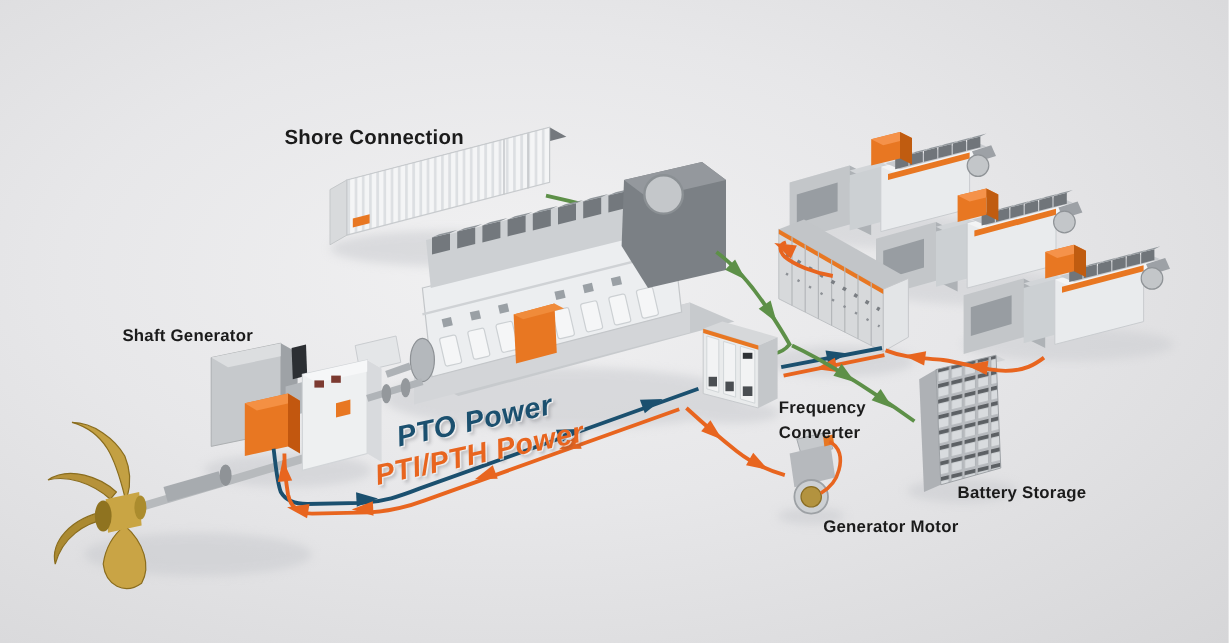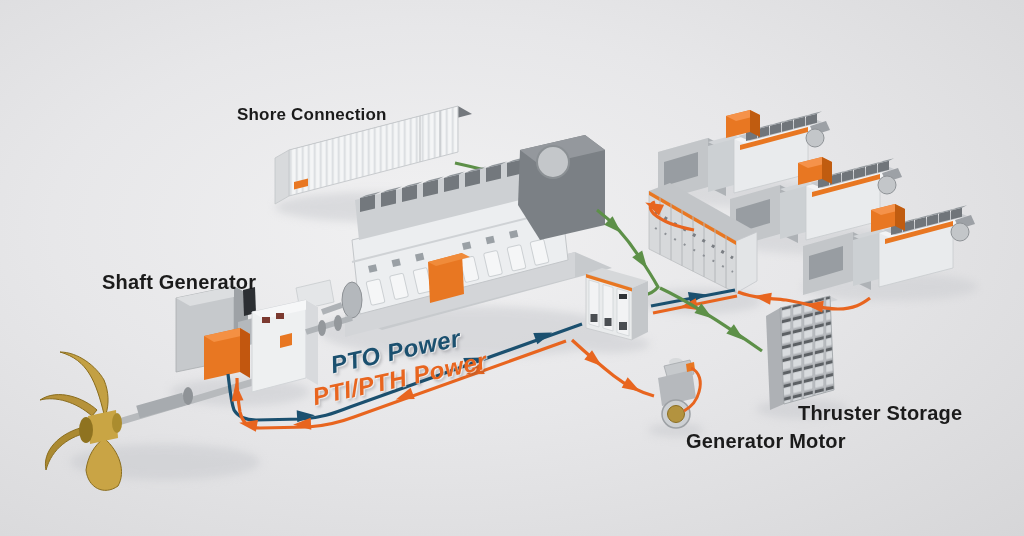--- a/index.html
+++ b/index.html
@@ -1,20 +1,20 @@
 <!DOCTYPE html>
 <html><head>
 <meta charset="utf-8">
 <style>
   html,body{margin:0;padding:0}
   #stage{position:relative;width:1024px;height:536px;overflow:hidden;
     background:radial-gradient(ellipse at 42% 42%, #f1f1f2 0%, #e7e7e9 45%, #d6d6d8 100%);
     font-family:"Liberation Sans",sans-serif;}
   #scene{position:absolute;left:0;top:0}
-  .lbl{position:absolute;font-weight:bold;font-size:20px;color:#1b1b1b;letter-spacing:.2px;white-space:nowrap}
+  .lbl{position:absolute;font-weight:bold;font-size:14px;color:#1b1b1b;letter-spacing:.2px;white-space:nowrap}
   #lbl-shore{left:237px;top:105px;font-size:17px}
   #lbl-shaftgen{left:102px;top:271px}
   #lbl-freq{left:649px;top:329px;line-height:21px;white-space:normal}
   #lbl-batt{left:798px;top:402px}
   #lbl-thrust{left:686px;top:430px}
   .pwr{position:absolute;font-style:italic;font-weight:bold;font-size:24px;white-space:nowrap;
     transform-origin:left bottom;letter-spacing:.5px;
     text-shadow:1px 1px 0 rgba(255,255,255,.65), 2px 3px 3px rgba(60,60,70,.28)}
   #lbl-pto{left:334px;top:351px;color:#1b506f;transform:rotate(-12deg)}
   #lbl-pti{left:316px;top:383px;color:#e8651f;transform:rotate(-12deg)}
@@ -296,17 +296,21 @@
     <polygon points="658,378 692,370 696,398 662,406" fill="#b6b9bd"></polygon>
     <circle cx="676" cy="414" r="14" fill="#cdd0d3" stroke="#9da1a5" stroke-width="1.5"></circle>
     <circle cx="676" cy="414" r="8.5" fill="#b3933f" stroke="#8a6d22"></circle>
     <polygon points="686,364 694,362 695,370 687,372" fill="#e87722"></polygon>
     <path d="M691,368 C700,372 702,382 699,392 C697,400 691,407 684,411" fill="none" stroke="#e8651f" stroke-width="3"></path>
   </g>
 </svg>
 
 <div class="lbl" id="lbl-shore">Shore Connection</div>
 <div class="lbl" id="lbl-shaftgen">Shaft Generator</div>
-<div class="lbl" id="lbl-batt">Thruster Storage</div>
+<div class="lbl" id="lbl-freq">
+  <span style="display:block">Frequency</span>
+  <span style="display:block">Converter</span>
+</div>
+<div class="lbl" id="lbl-batt">Battery Storage</div>
 <div class="lbl" id="lbl-thrust">Generator Motor</div>
 <div class="pwr" id="lbl-pto">PTO Power</div>
 <div class="pwr" id="lbl-pti">PTI/PTH Power</div>
 </div>
 
 </body></html>

